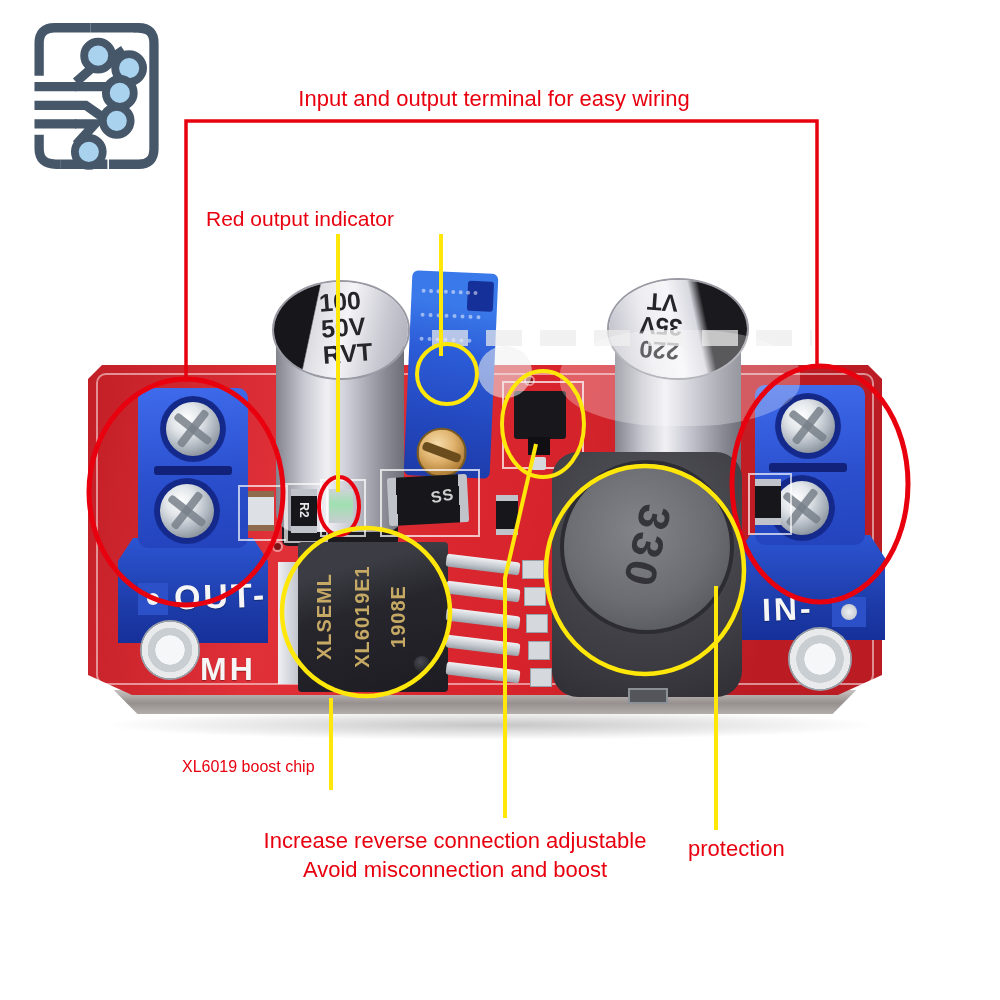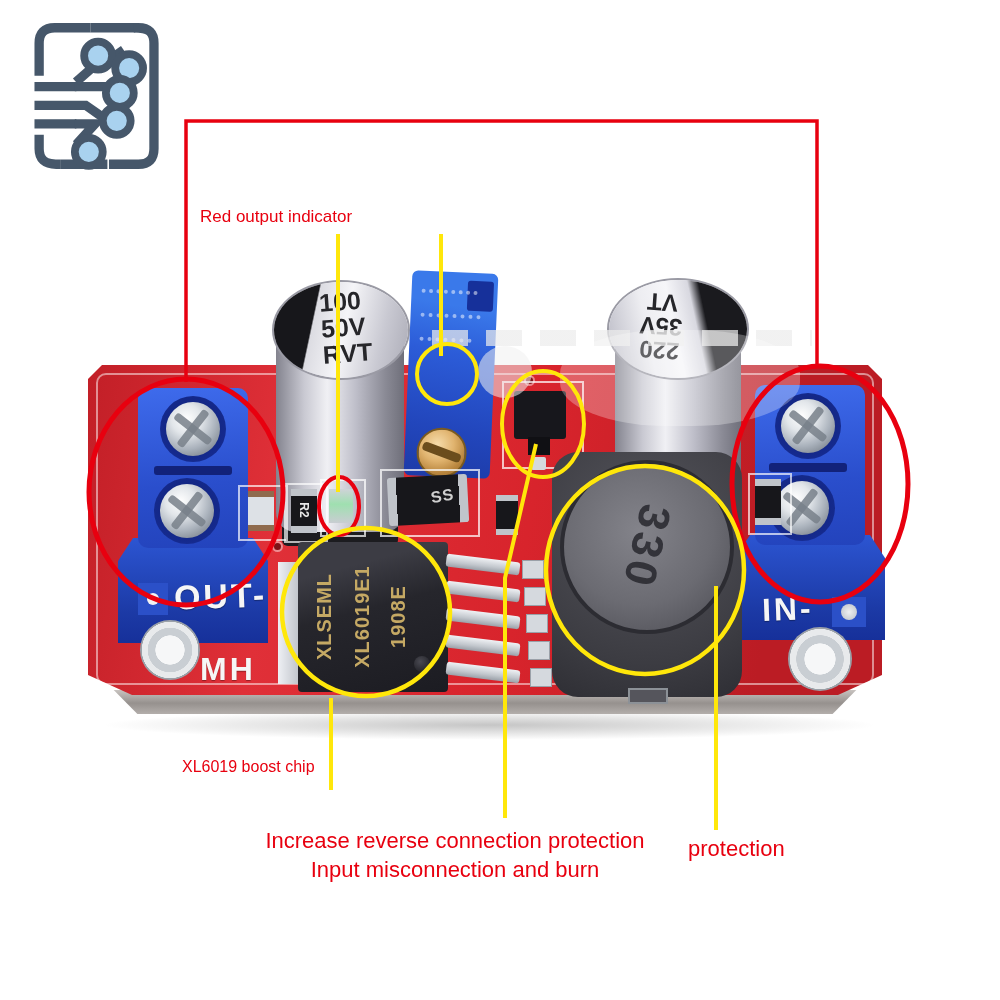--- a/index.html
+++ b/index.html
@@ -269,20 +269,21 @@
     <path d="M441 234 V356" stroke="#ffe70a" stroke-width="4"></path>
     <circle cx="447" cy="374" r="30" fill="none" stroke="#ffe70a" stroke-width="4"></circle>
     <ellipse cx="543" cy="424" rx="41" ry="53" fill="none" stroke="#ffe70a" stroke-width="4"></ellipse>
     <path d="M536 444 L505 578 L505 818" fill="none" stroke="#ffe70a" stroke-width="4"></path>
     <circle cx="366" cy="612" r="84" fill="none" stroke="#ffe70a" stroke-width="4.5"></circle>
     <path d="M331 698 V790" stroke="#ffe70a" stroke-width="4"></path>
     <ellipse cx="645" cy="570" rx="99" ry="104" fill="none" stroke="#ffe70a" stroke-width="4.5"></ellipse>
     <path d="M716 586 V830" stroke="#ffe70a" stroke-width="4"></path>
   </svg>
 
-  <div class="lbl" style="left:200px;top:207px;font-size:17px">Red output indicator</div>
+  <div class="lbl" style="left:244px;top:86px;width:500px;text-align:center;font-size:22px">Input and output terminal for easy wiring</div>
+  <div class="lbl" style="left:206px;top:207px;font-size:21px">Red output indicator</div>
   <div class="lbl" style="left:182px;top:758px;font-size:16px">XL6019 boost chip</div>
   <div class="lbl" style="left:255px;top:826px;width:400px;text-align:center;font-size:22px;line-height:29px">
-    <div>Increase reverse connection protection</div>
-    <div>Input misconnection and burn</div>
+    <div>Increase reverse connection adjustable</div>
+    <div>Avoid misconnection and boost</div>
   </div>
   <div class="lbl" style="left:688px;top:836px;font-size:22px">protection</div>
 </div>
 
 </body></html>

